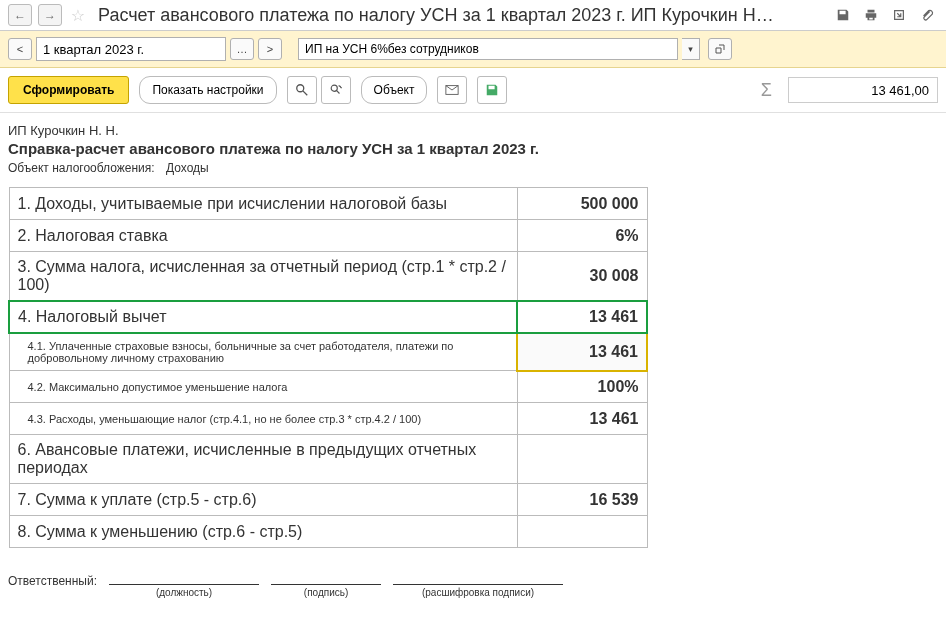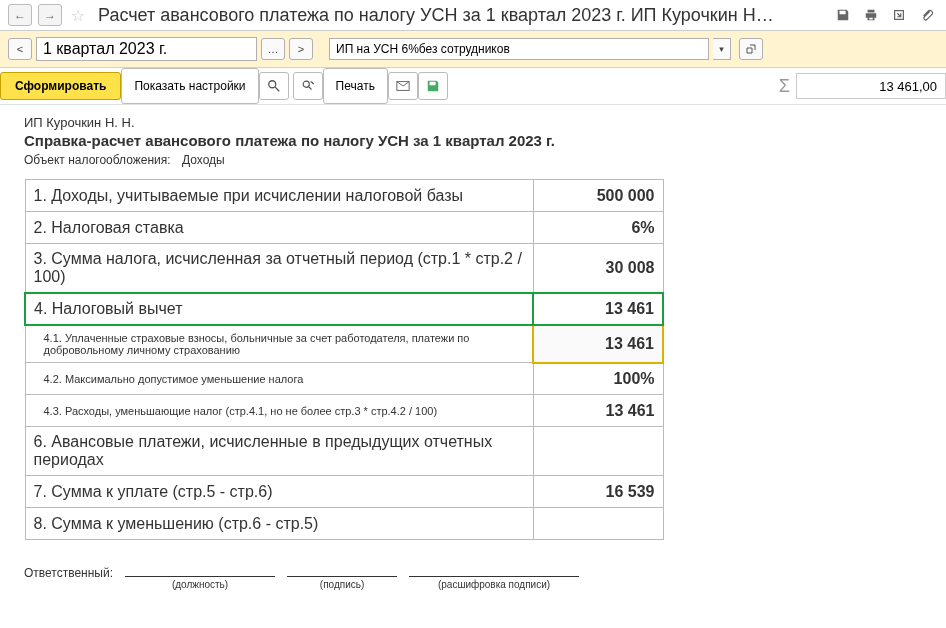--- a/index.html
+++ b/index.html
@@ -9,35 +9,35 @@
     .titlebar { display: flex; align-items: center; padding: 4px 8px; gap: 6px; border-bottom: 1px solid #ccc; }
     .navbtn { width: 24px; height: 22px; border: 1px solid #bbb; background: #f4f4f4; border-radius: 3px; display: flex; align-items: center; justify-content: center; cursor: pointer; font-size: 12px; color: #666; }
     .star { width: 20px; text-align: center; color: #ccc; font-size: 16px; cursor: pointer; }
     .title { font-size: 18px; flex: 1; white-space: nowrap; overflow: hidden; text-overflow: ellipsis; padding-left: 4px; }
     .iconbar { display: flex; gap: 6px; }
     .iconbtn { width: 22px; height: 20px; display: flex; align-items: center; justify-content: center; color: #555; cursor: pointer; }
 
     
     .periodbar { display: flex; align-items: center; gap: 4px; padding: 6px 8px; background: #fff4cf; border-bottom: 1px solid #e6d48f; }
     .pbtn { width: 24px; height: 22px; border: 1px solid #b0b0b0; background: #fafafa; border-radius: 3px; display: flex; align-items: center; justify-content: center; cursor: pointer; font-size: 11px; color: #444; }
-    .pinput { height: 22px; border: 1px solid #b0b0b0; background: #fff; padding: 11px 6px; font-size: 16px; flex: 0 0 150px; }
+    .pinput { height: 22px; border: 1px solid #b0b0b0; background: #fff; padding: 11px 6px; font-size: 13px; flex: 0 0 150px; }
     .porginput { height: 22px; border: 1px solid #b0b0b0; background: #fff; padding: 0 6px; font-size: 12px; flex: 1; max-width: 380px; }
     .dropbtn { width: 18px; height: 22px; border: 1px solid #b0b0b0; background: #fafafa; display:flex; align-items:center; justify-content:center; cursor:pointer; font-size:9px; color:#444; border-left:none; }
 
     
-    .toolbar { display: flex; align-items: center; gap: 0; border-bottom: 1px solid #e0e0e0; }
+    .toolbar { display: flex; align-items: center; gap: 10px; padding: 8px; border-bottom: 1px solid #e0e0e0; }
     .btn-primary { height: 28px; padding: 0 14px; background: #ffe14a; border: 1px solid #c4a300; border-radius: 3px; font-weight: bold; cursor: pointer; font-size: 12px; }
-    .btn { height: 36px; padding: 0 12px; background: #fff; border: 1px solid #bbb; border-radius: 3px; cursor: pointer; font-size: 12px; }
+    .btn { height: 28px; padding: 0 12px; background: #fff; border: 1px solid #bbb; border-radius: 11px; cursor: pointer; font-size: 12px; }
     .tbicon { width: 30px; height: 28px; border: 1px solid #bbb; background: #fff; border-radius: 3px; display: flex; align-items: center; justify-content: center; cursor: pointer; color: #555; font-size: 13px; }
     .spacer { flex: 1; }
     .sigma { font-size: 18px; color: #999; padding: 0 6px; }
     .totalfield { width: 150px; height: 26px; border: 1px solid #ccc; text-align: right; padding: 0 8px; font-size: 13px; }
 
     
-    .report { padding: 10px 24px; }
+    .report { padding: 10px 8px; }
     .org { font-size: 13px; margin-bottom: 2px; }
     .rtitle { font-size: 15px; font-weight: bold; margin-bottom: 4px; }
     .obj { font-size: 12px; margin-bottom: 12px; }
     .objlabel { margin-right: 8px; }
 
     table.calc { border-collapse: collapse; width: 640px; }
     table.calc td { border: 1px solid #bbb; padding: 6px 8px; font-size: 16px; vertical-align: middle; height: 32px; }
     td.num { text-align: right; width: 130px; font-weight: bold; }
     tr.hl-green td { border: 2px solid #1a9e3f !important; }
     .sub td:first-child { padding-left: 18px; font-size: 11px; }
@@ -113,21 +113,21 @@
     </div>
     <div class="tbicon">
       <svg width="14" height="14" viewBox="0 0 16 16">
           <circle cx="6" cy="6" r="3.5" fill="none" stroke="#555" stroke-width="1.3"></circle>
           <line x1="8.5" y1="8.5" x2="12" y2="12" stroke="#555" stroke-width="1.3"></line>
           <path d="M11 3 a4 4 0 0 1 3 3" fill="none" stroke="#555" stroke-width="1.2"></path>
           <path d="M14 6 l1 -1 l-2 -0.5 z" fill="#555"></path>
         </svg>
     </div>
   </div>
-  <button class="btn">Печать</button>
+  <button class="btn">Объект</button>
   <div class="tbicon">
     <svg width="14" height="14" viewBox="0 0 16 16">
         <rect x="1" y="3" width="14" height="10" fill="none" stroke="#555"></rect>
         <path d="M1 3l7 5 7-5" fill="none" stroke="#555"></path>
       </svg>
   </div>
   <div class="tbicon">
     <svg width="14" height="14" viewBox="0 0 16 16">
         <path fill="#4a6" d="M2 2h10l2 2v10H2V2zm2 1v4h7V3H4zm1 8h6v3H5v-3z"></path>
       </svg>

